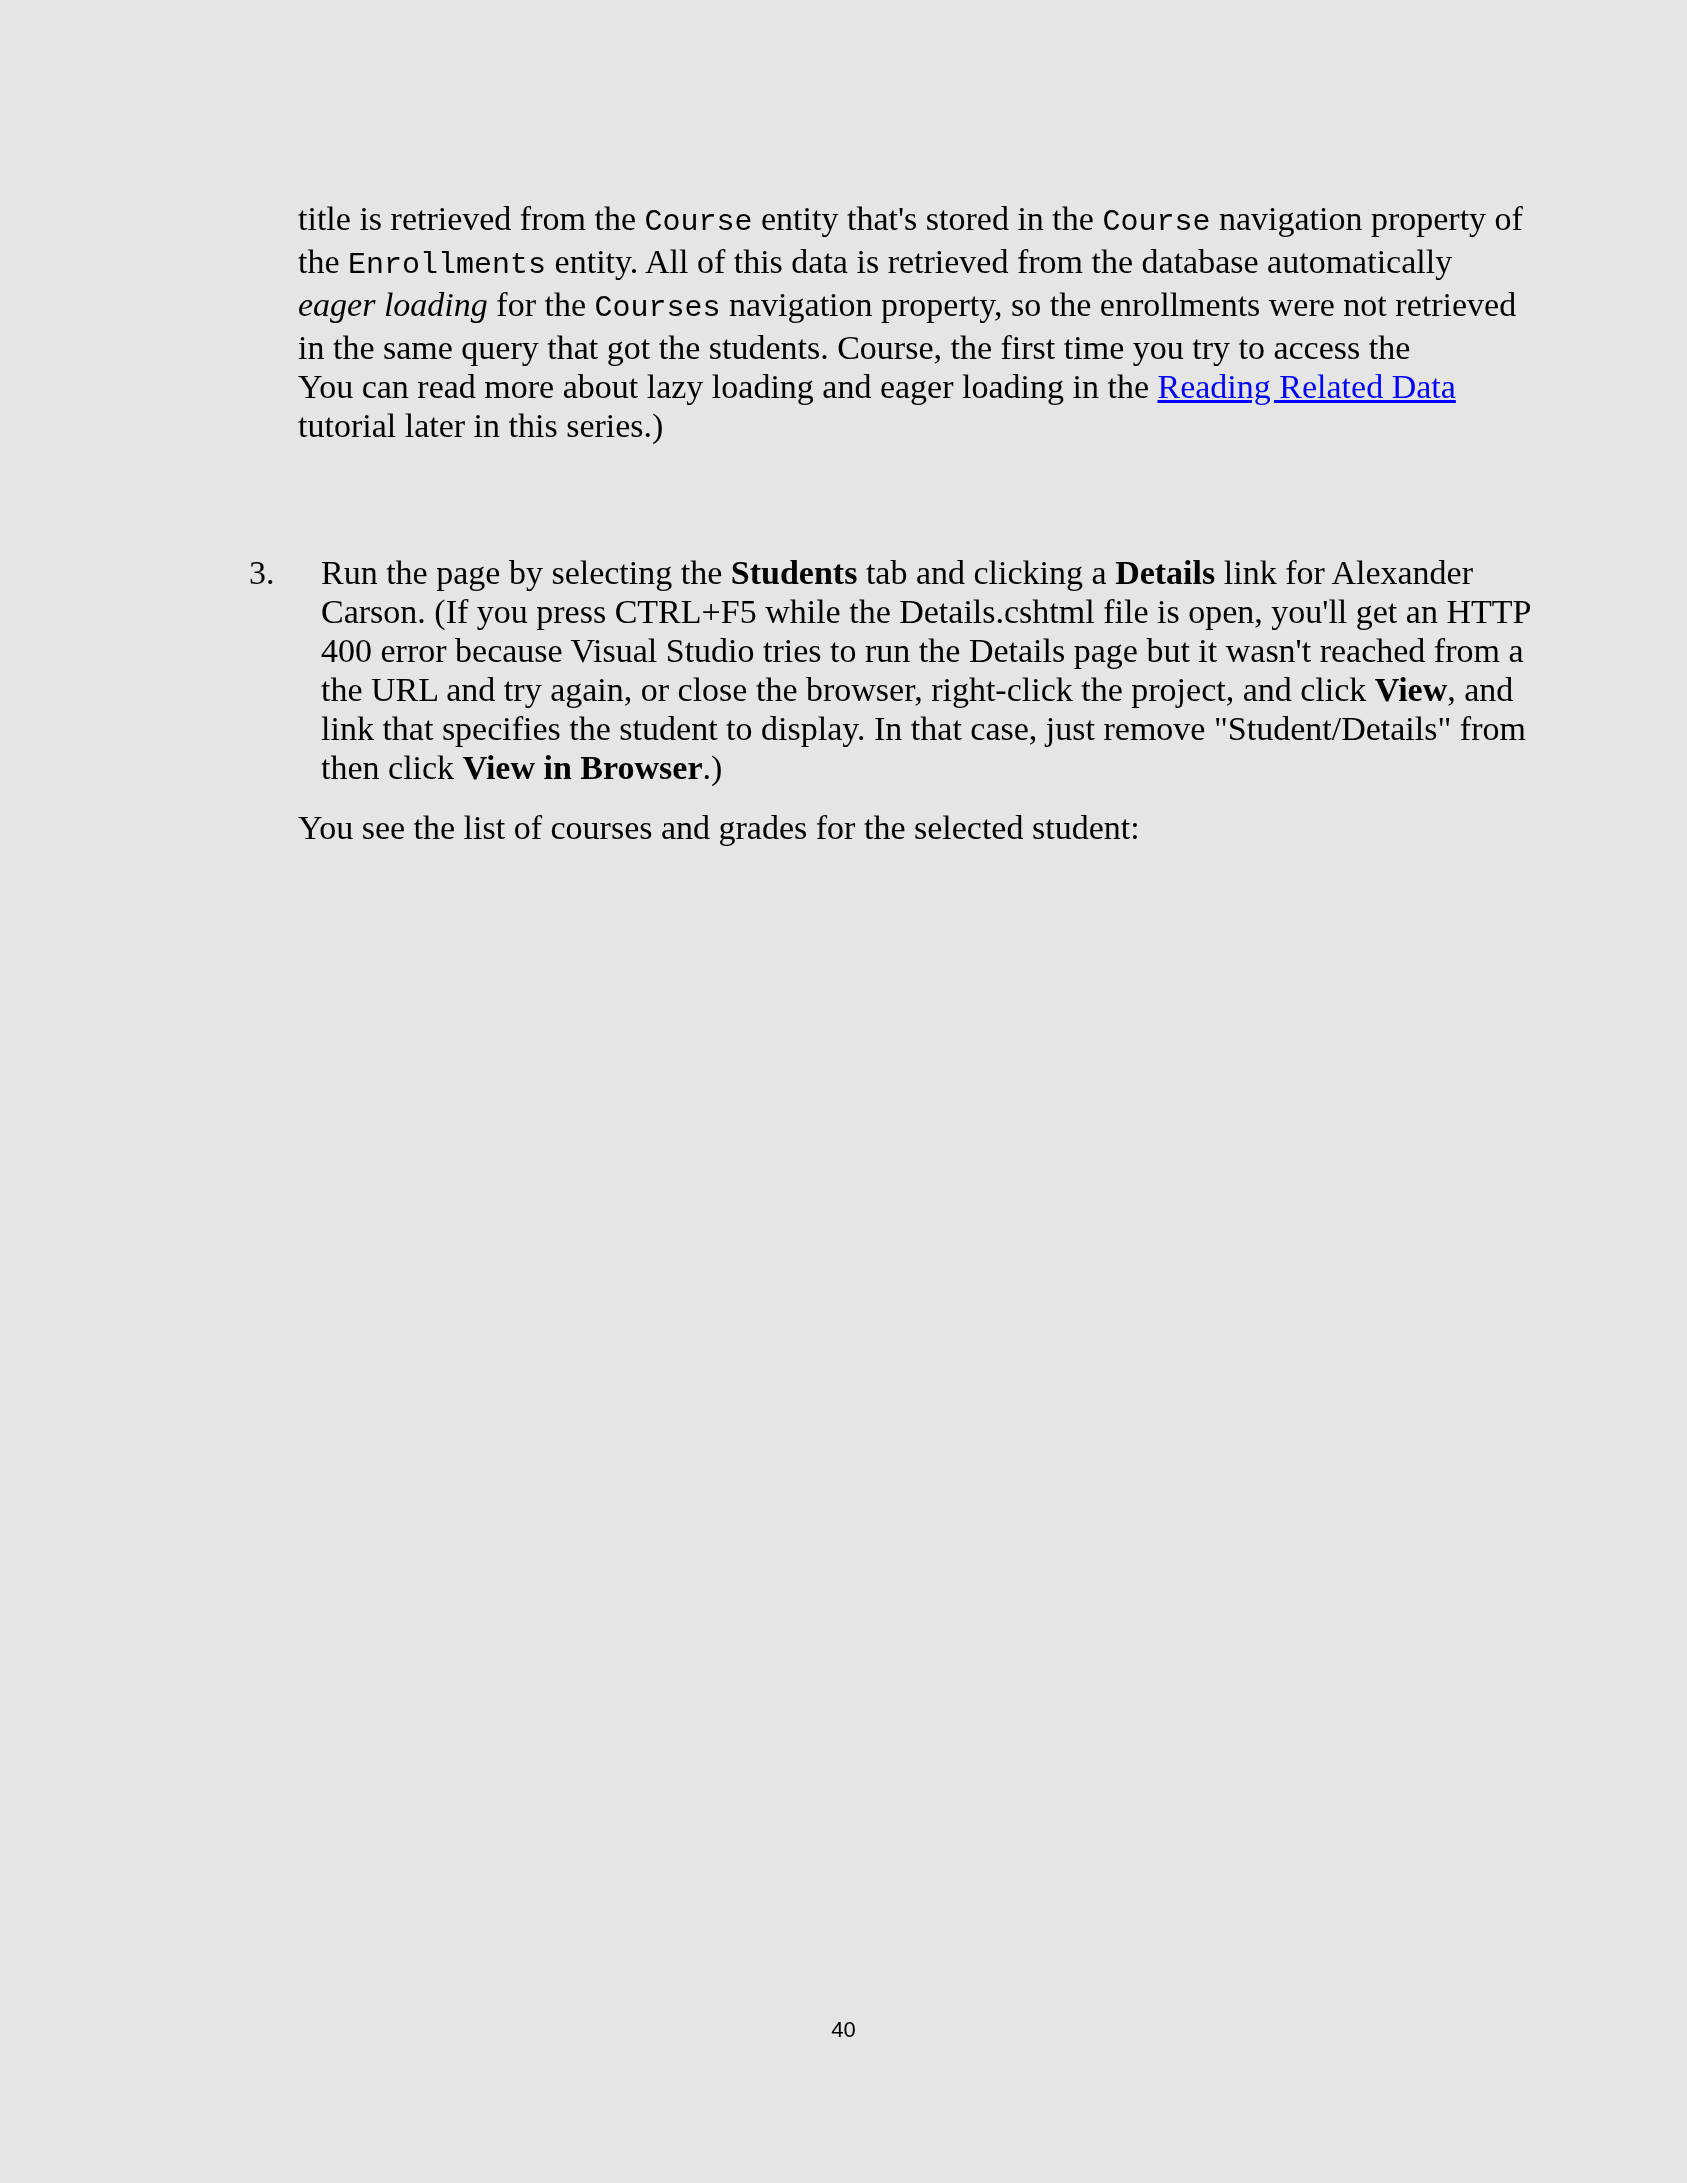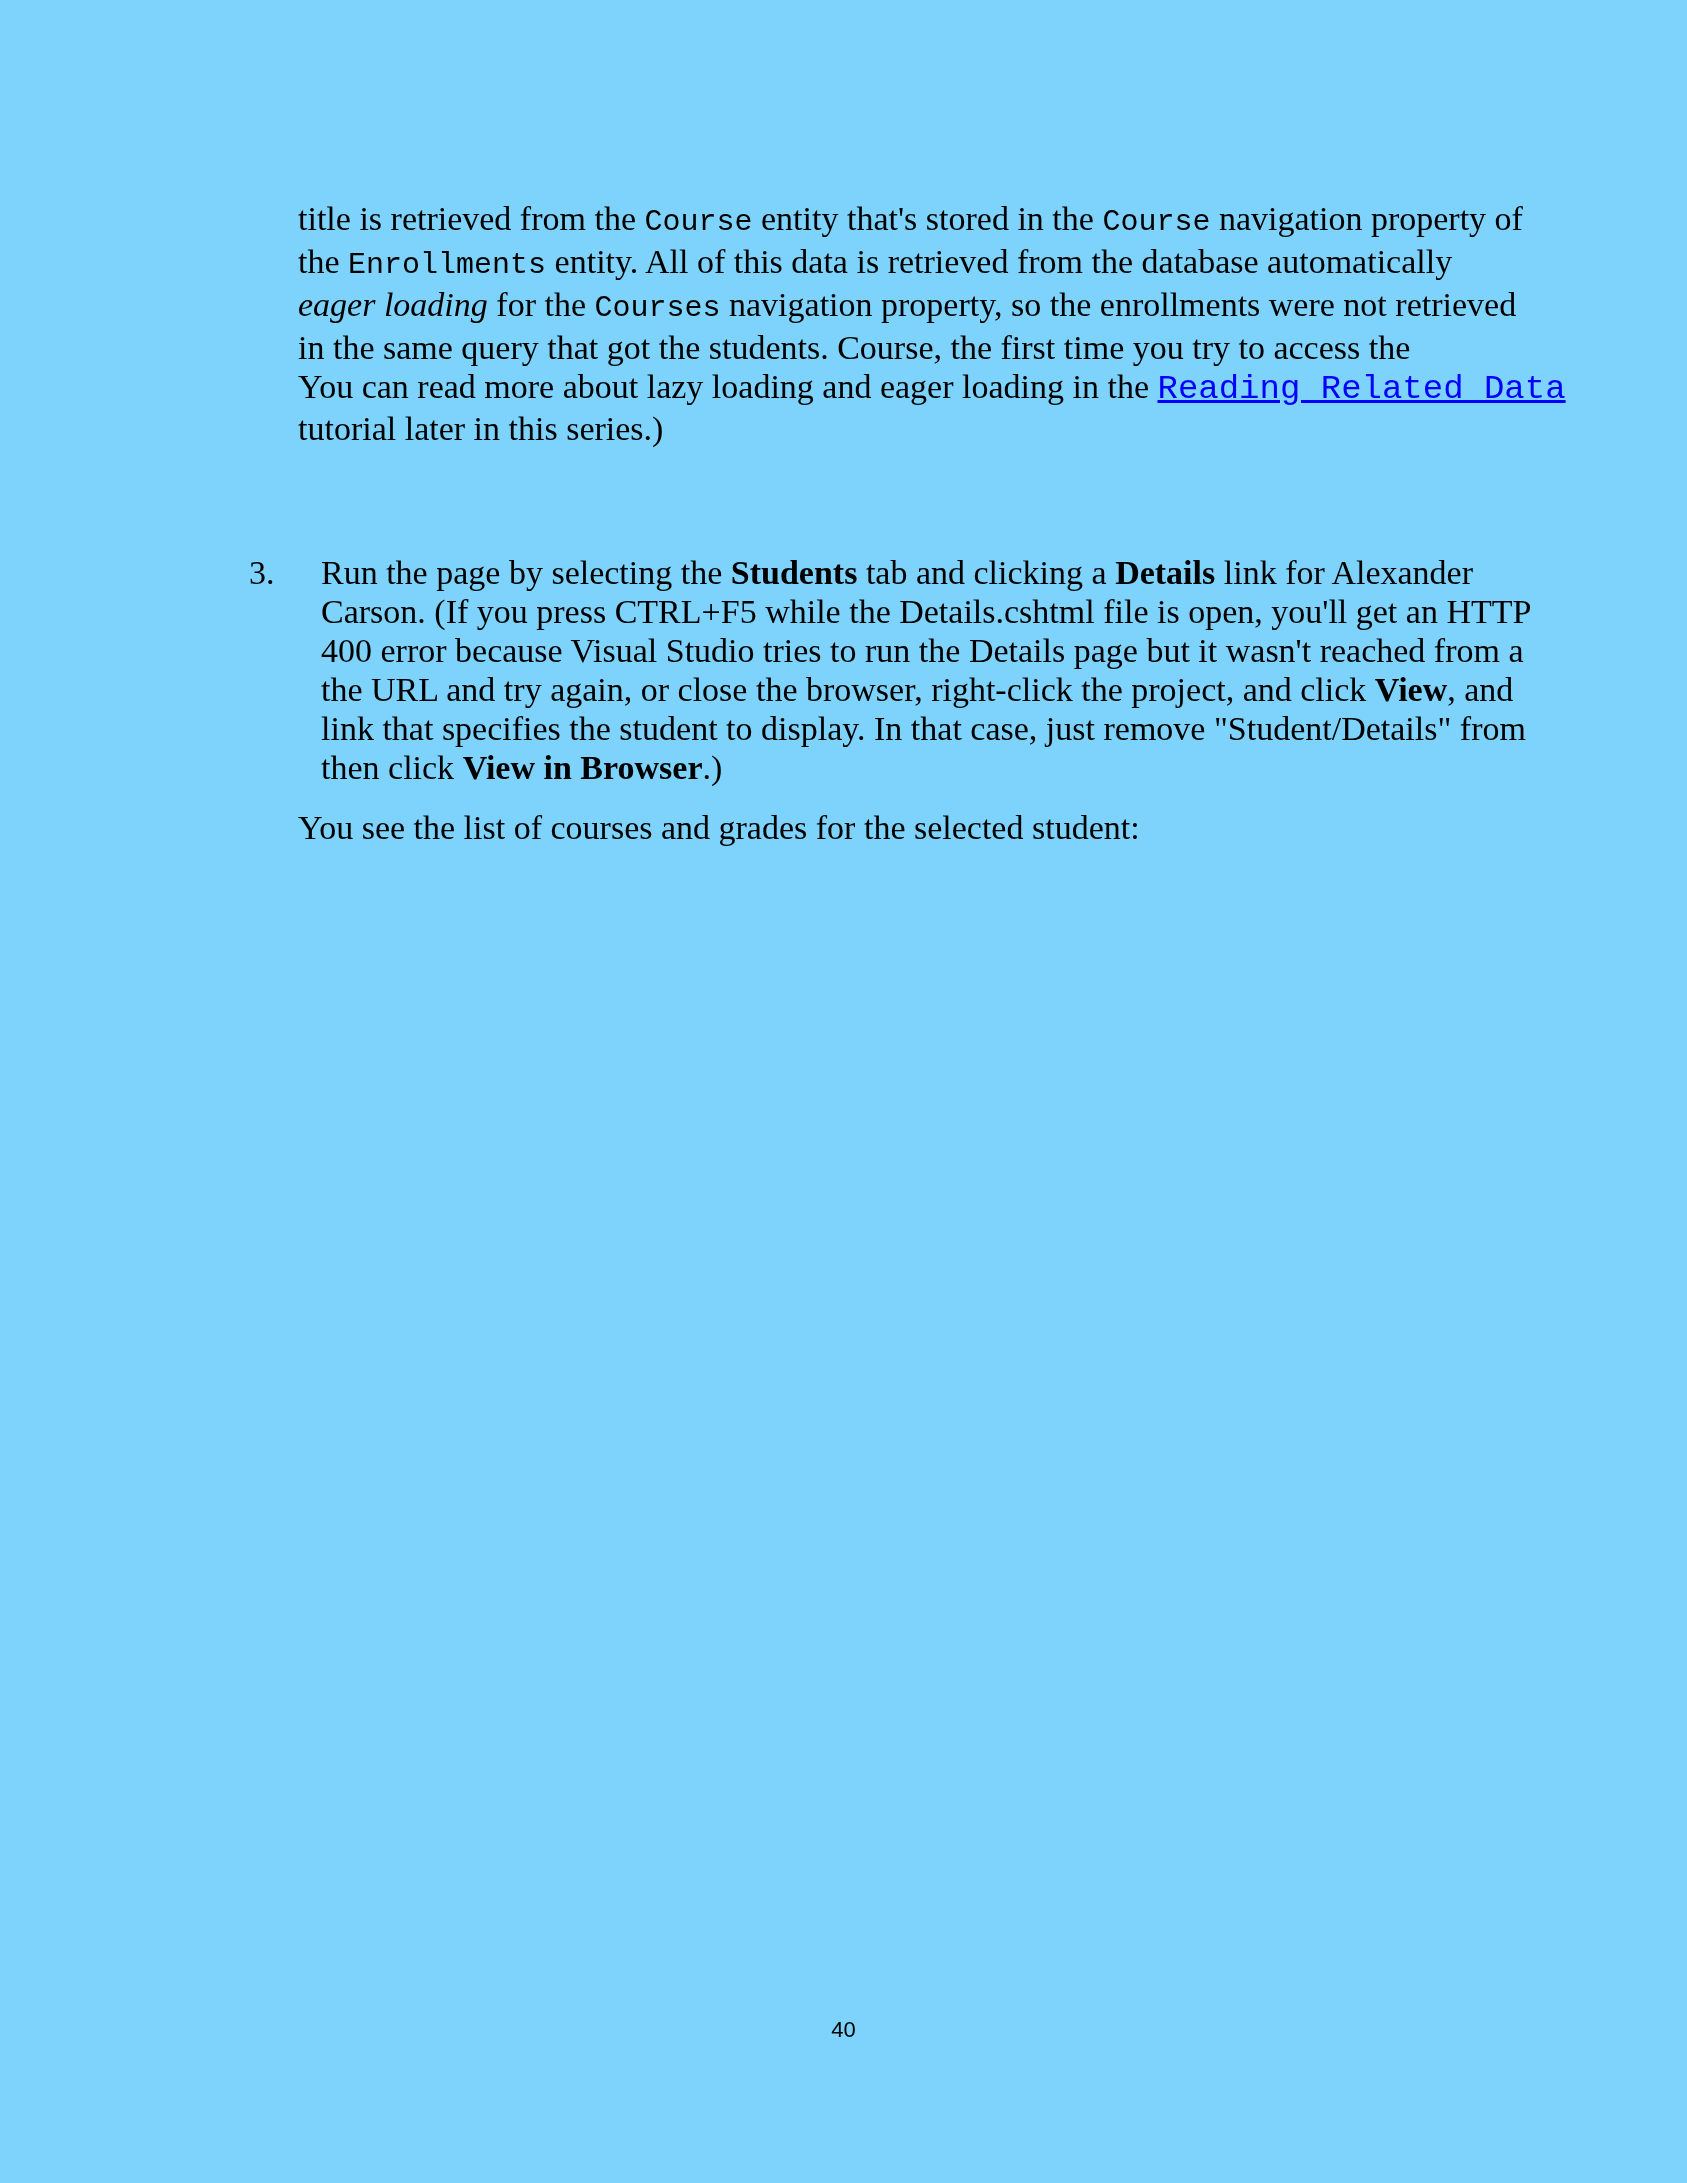--- a/index.html
+++ b/index.html
@@ -1,40 +1,39 @@
 <!DOCTYPE html>
 <html style="--link-color: #0000FF;font-size:13px"><head>
 <meta charset="utf-8">
 <style>
   * { margin: 0; padding: 0; box-sizing: border-box; }
   html, body { background: #ffffff; }
   .page {
     position: relative;
     width: 1687px;
     height: 2183px;
-    background: #7dd3fc;
+    background: #e5e5e5;
     overflow: hidden;
     font-family: "Liberation Serif", "DejaVu Serif", serif;
     font-size: 34px;
     line-height: 39px;
     color: #000000;
   }
   .textblock { position: absolute; }
   .line { white-space: pre; }
   .code {
     font-family: "Liberation Mono", "DejaVu Sans Mono", monospace;
     font-size: 30px;
   }
   .bold { font-weight: bold; }
   .italic { font-style: italic; }
   .link {
     color: var(--link-color, #0000FF);
     text-decoration: underline;
     cursor: pointer;
-    font-family: Liberation Mono, monospace;
   }
   .list-wrap { position: absolute; left: 249px; top: 553px; }
   .list-marker { position: absolute; left: 0; top: 0; }
   .list-lines { margin-left: 72px; }
   #para1 { left: 298px; top: 199px; }
   #para2 { left: 298px; top: 808px; }
   .page-number {
     position: absolute;
     left: 0; right: 0;
     top: 2013px;

